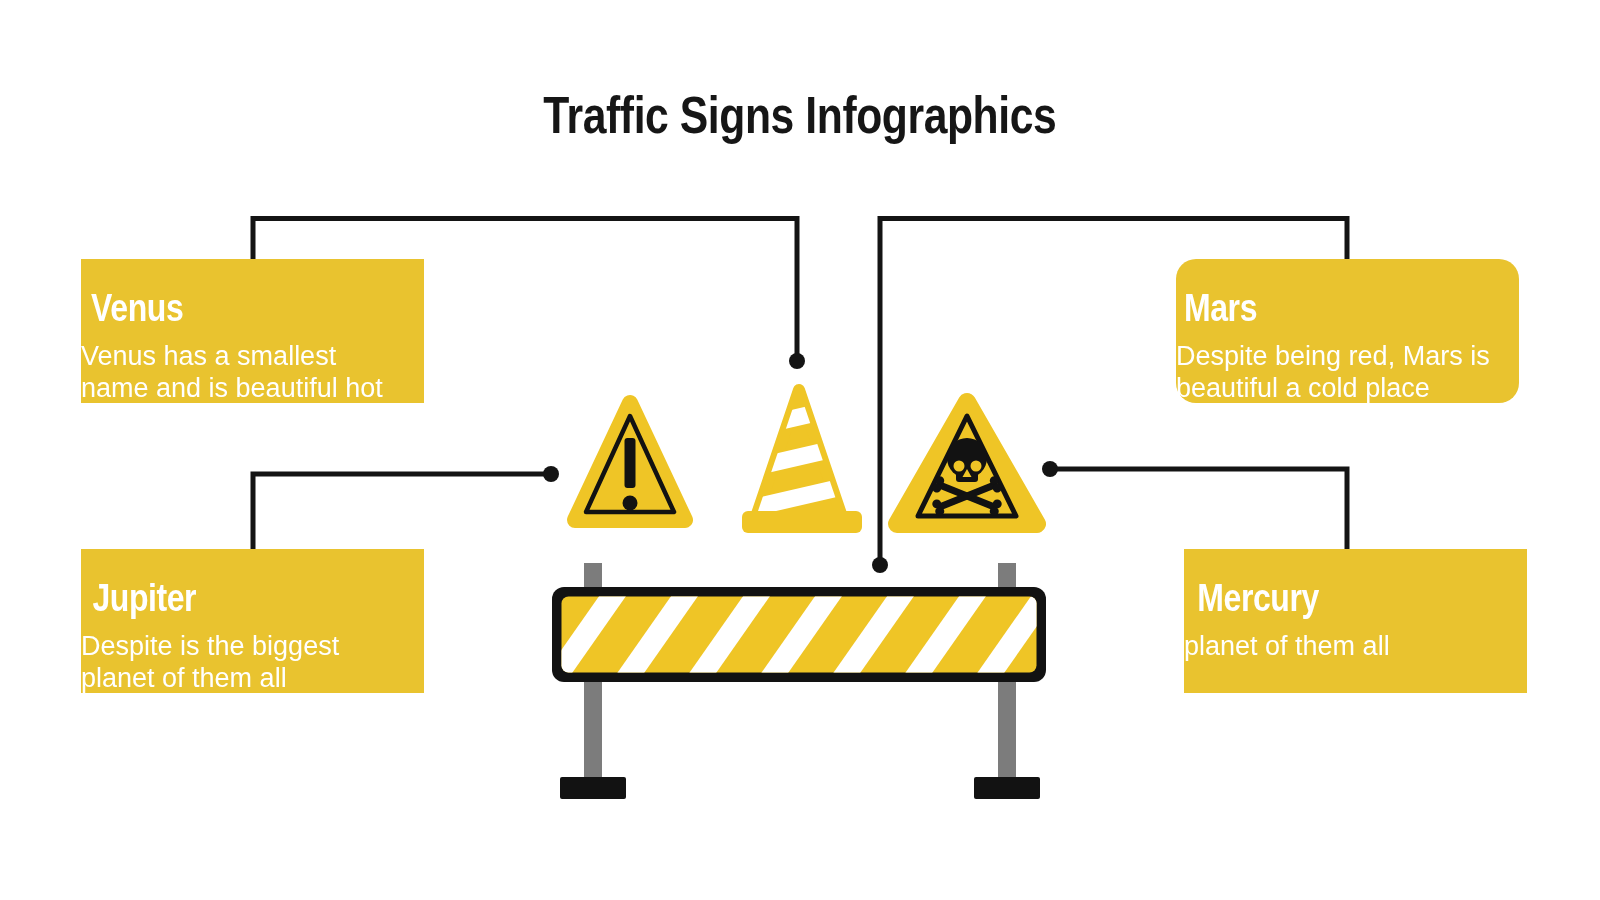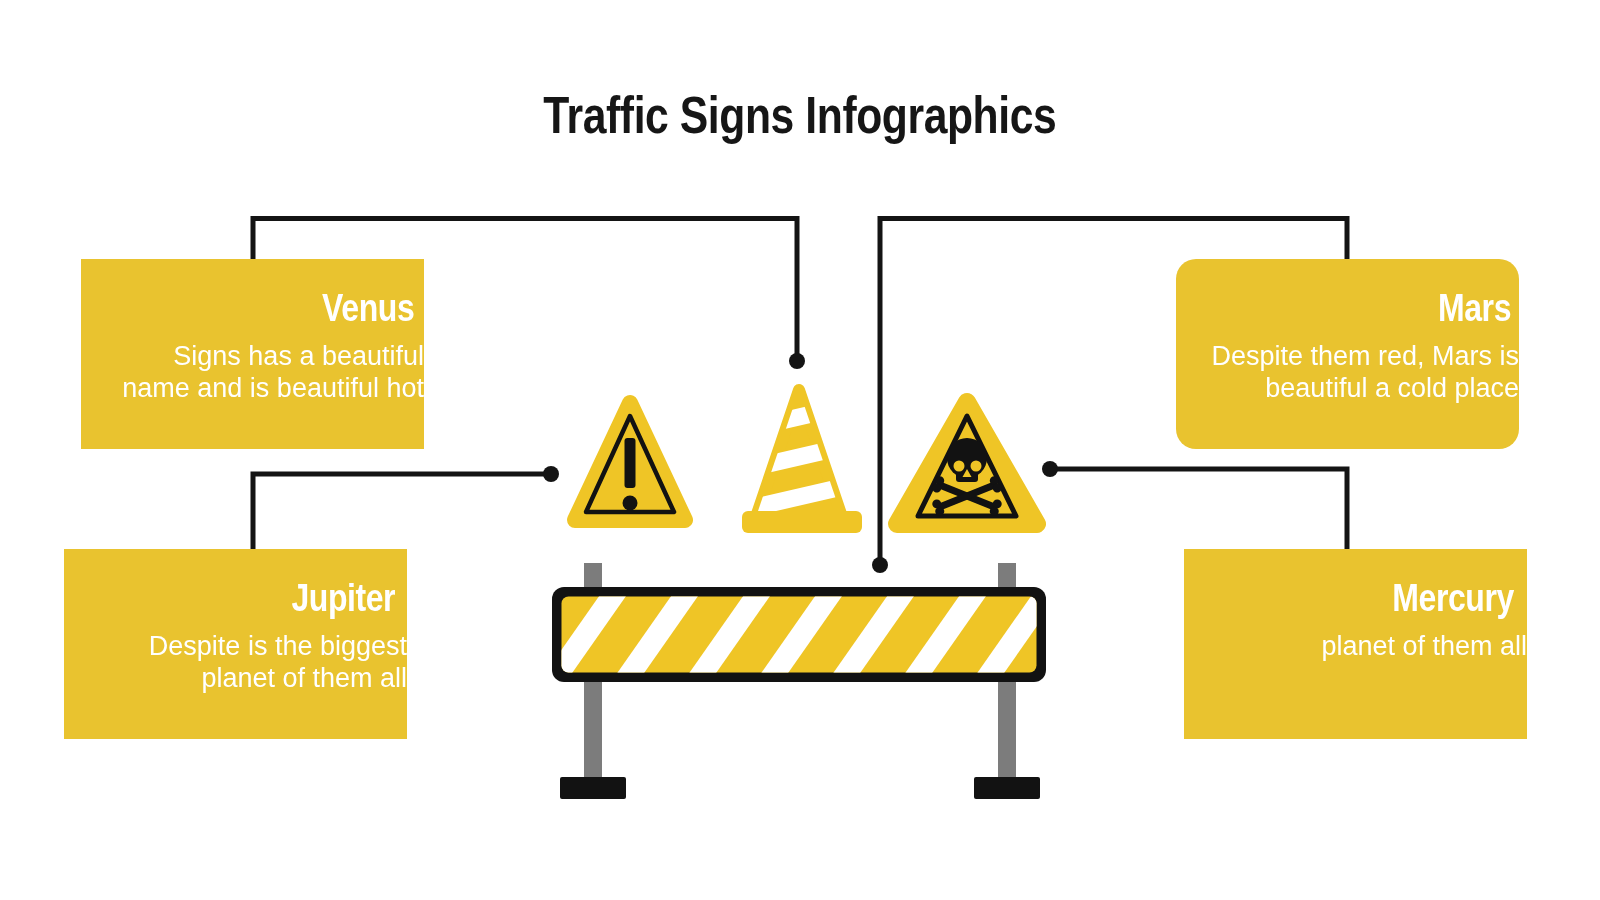--- a/index.html
+++ b/index.html
@@ -23,37 +23,37 @@
   }
   .page-title{
     position:absolute;left:0;top:89px;width:1600px;
     margin:0;text-align:center;
     font-size:52px;line-height:52px;font-weight:bold;
     color:var(--title-text);
   }
   .cond{display:inline-block;transform:scaleX(.82);transform-origin:center;letter-spacing:-.5px;}
   .overlay{position:absolute;left:0;top:0;}
   .card{
-    position:absolute;width:343px;height:190px;
+    position:absolute;width:343px;height:144px;
     background:var(--box-yellow);
     color:var(--card-text);
-    text-align:right;
+    text-align:left;
     box-sizing:border-box;
     padding-top:27px;
   }
   .card h2{
     margin:0;font-size:39px;line-height:44px;font-weight:bold;color:var(--card-text);
   }
   .card .body{
     margin-top:10px;font-size:27px;line-height:32px;color:var(--card-text);
   }
   .card .body div{white-space:nowrap;}
   .card-venus{left:81px;top:259px;}
   .card-mars{left:1176px;top:259px;border-radius:20px;}
-  .card-jupiter{left:64px;top:549px;}
+  .card-jupiter{left:81px;top:549px;}
   .card-mercury{left:1176px;top:549px;margin-left:8px;}
 
   
   .ln{stroke:var(--connector);stroke-width:5;fill:none;}
   .dot{fill:var(--connector);}
   .sy{fill:var(--sign-yellow);}
   .sy-stroke{fill:var(--sign-yellow);stroke:var(--sign-yellow);stroke-linejoin:round;}
   .ink{fill:var(--ink-black);}
   .ink-line{fill:none;stroke:var(--ink-black);stroke-linejoin:round;}
   .gray{fill:var(--post-gray);}
@@ -164,29 +164,29 @@
         </g>
       </g>
       <rect class="ink" x="560" y="777" width="66" height="22" rx="2"></rect>
       <rect class="ink" x="974" y="777" width="66" height="22" rx="2"></rect>
     </g>
   </svg>
 
   <div class="card card-venus">
     <h2><span class="cond">Venus</span></h2>
     <div class="body">
-      <div>Signs has a beautiful</div>
+      <div>Venus has a smallest</div>
       <div>name and is beautiful hot</div>
     </div>
   </div>
 
   <div class="card card-mars">
     <h2><span class="cond">Mars</span></h2>
     <div class="body">
-      <div>Despite them red, Mars is</div>
+      <div>Despite being red, Mars is</div>
       <div>beautiful a cold place</div>
     </div>
   </div>
 
   <div class="card card-jupiter">
     <h2><span class="cond">Jupiter</span></h2>
     <div class="body">
       <div>Despite is the biggest</div>
       <div>planet of them all</div>
     </div>

